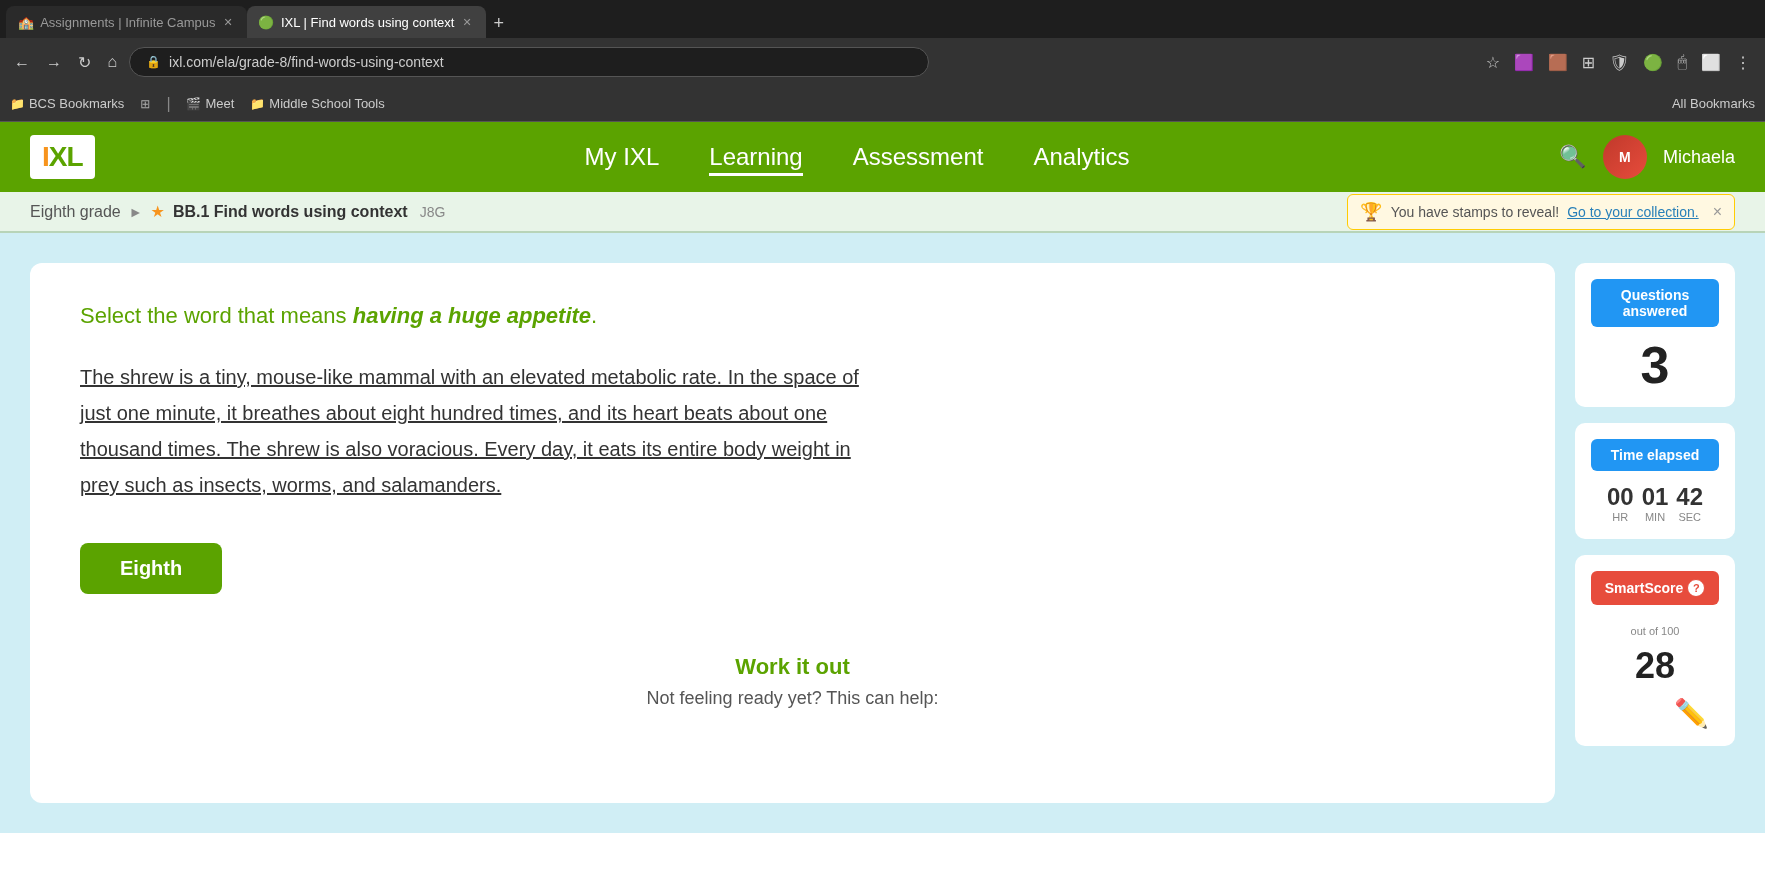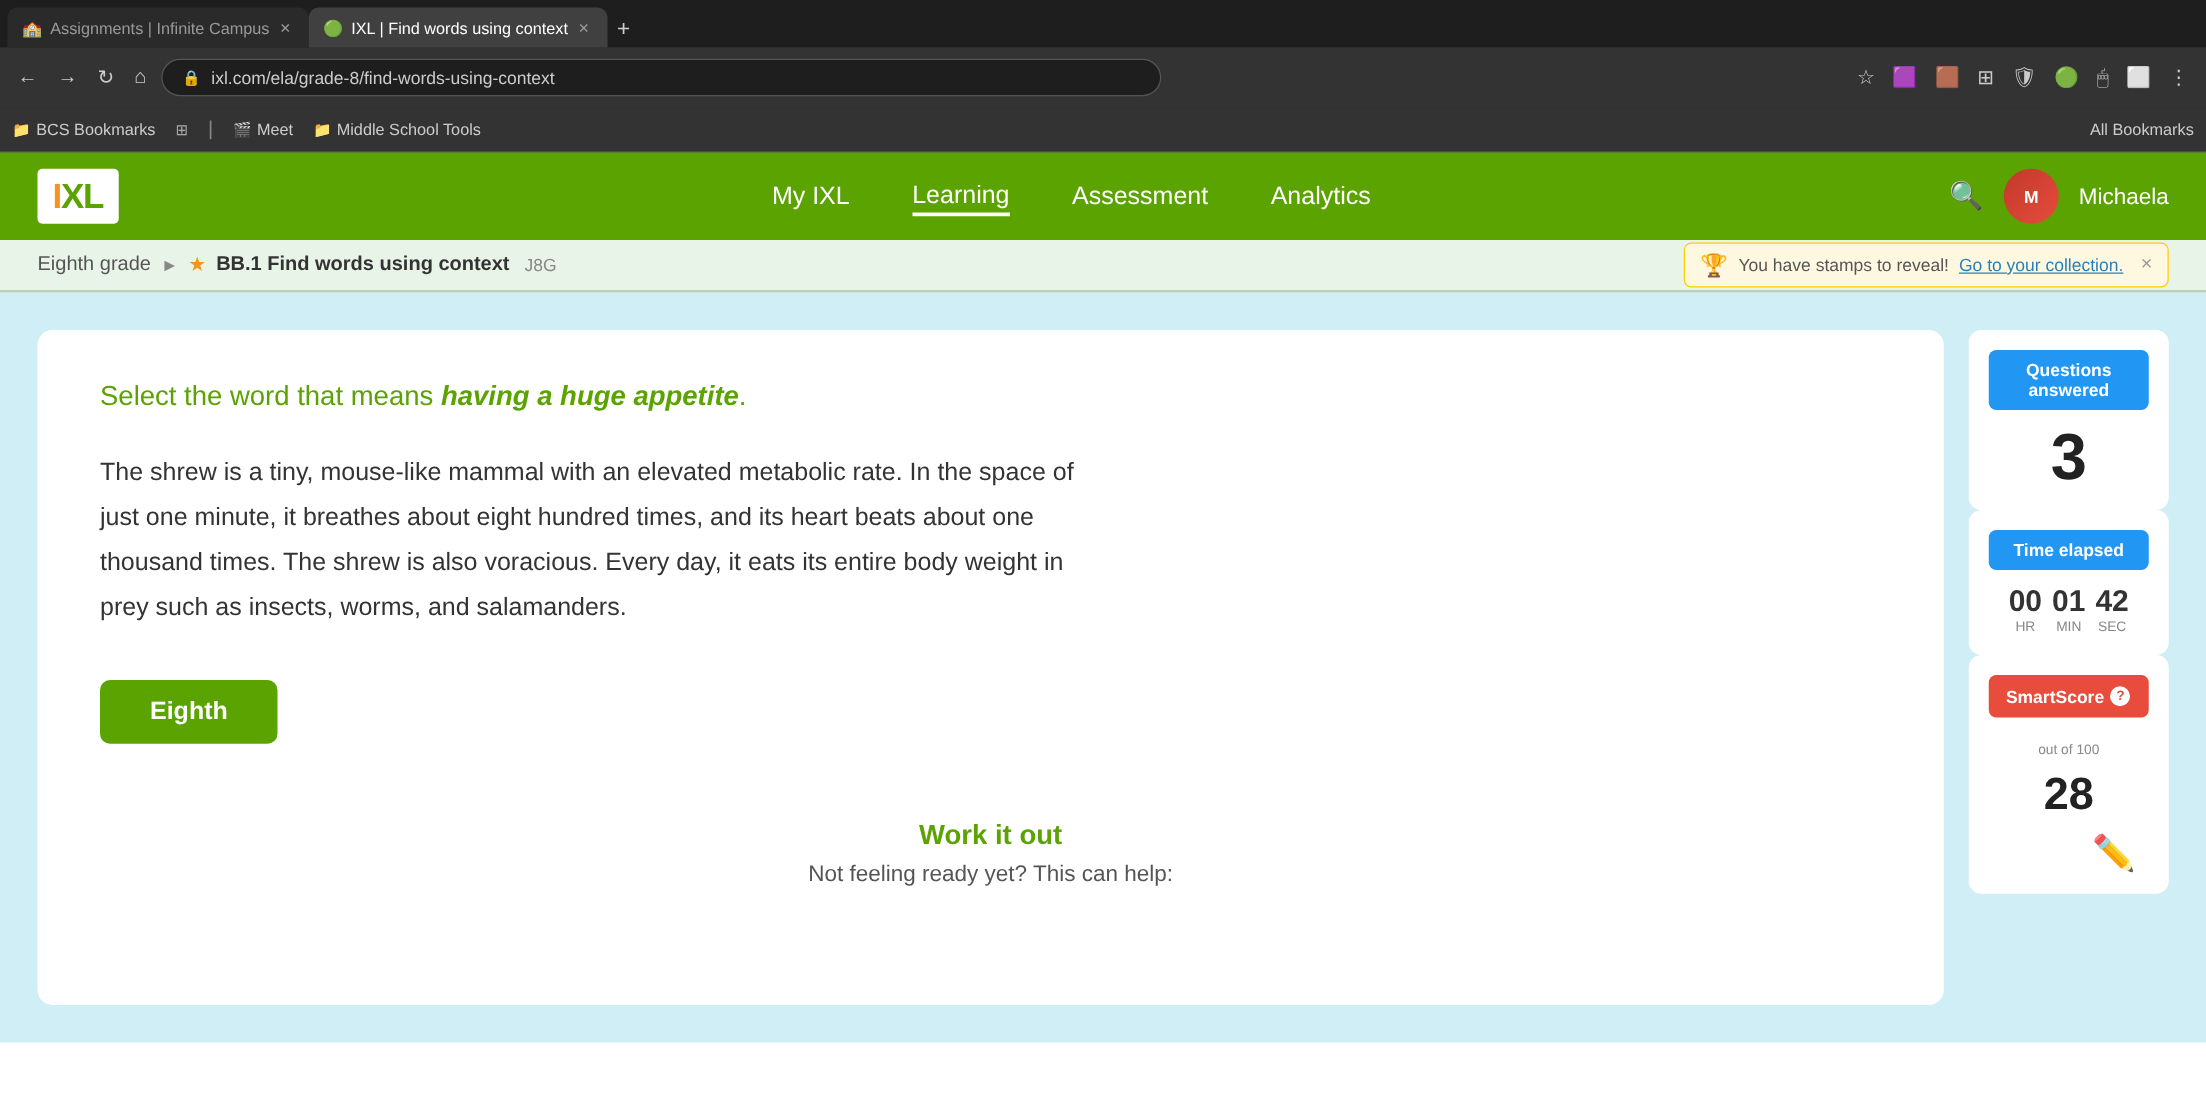--- a/index.html
+++ b/index.html
@@ -28,21 +28,21 @@
     .bookmarks-right { margin-left: auto; color: #ccc; font-size: 13px; cursor: pointer; }
 
     
     .ixl-header { background: #5ba300; width: 100%; height: 70px; display: flex; align-items: center; padding: 0 30px; }
     .ixl-logo { display: flex; align-items: center; gap: 0; margin-right: 60px; }
     .ixl-logo-box { background: #fff; padding: 6px 12px; border-radius: 4px; }
     .ixl-logo-text { font-size: 28px; font-weight: 900; color: #5ba300; letter-spacing: -1px; }
     .ixl-logo-i { color: #f7941d; }
     .ixl-logo-xl { color: #5ba300; }
     .header-nav { display: flex; align-items: center; gap: 50px; flex: 1; justify-content: center; }
-    .header-nav-item { color: #fff; font-size: 20px; cursor: pointer; text-decoration: none; padding: 4px 0; position: relative; }
+    .header-nav-item { color: #fff; font-size: 24px; cursor: pointer; text-decoration: none; padding: 4px 0; position: relative; }
     .header-nav-item.active { border-bottom: 3px solid #fff; padding-bottom: 2px; }
     .header-right { display: flex; align-items: center; gap: 16px; margin-left: auto; }
     .header-search { color: #fff; font-size: 22px; cursor: pointer; }
     .header-avatar { width: 44px; height: 44px; border-radius: 50%; background: linear-gradient(135deg, #c0392b, #e74c3c); display: flex; align-items: center; justify-content: center; color: #fff; font-size: 14px; font-weight: bold; }
     .header-username { color: #fff; font-size: 18px; cursor: pointer; }
 
     
     .breadcrumb-bar { background: #e8f4e8; border-bottom: 2px solid #b8d4b8; padding: 10px 30px; display: flex; align-items: center; gap: 8px; position: relative; }
     .breadcrumb-text { color: #555; font-size: 16px; }
     .breadcrumb-arrow { color: #888; font-size: 14px; }
@@ -53,30 +53,30 @@
     .stamp-icon { color: #f7941d; font-size: 18px; }
     .stamp-text { color: #555; }
     .stamp-link { color: #2980b9; text-decoration: underline; cursor: pointer; }
     .stamp-close { color: #999; cursor: pointer; font-size: 16px; margin-left: 6px; }
 
     
     .main-content { background: #d0eef5; min-height: 600px; padding: 30px; display: flex; gap: 20px; }
     .exercise-card { background: #fff; border-radius: 12px; flex: 1; padding: 40px 50px; min-height: 500px; position: relative; }
     .question-prompt { color: #5ba300; font-size: 22px; margin-bottom: 30px; }
     .question-bold-italic { color: #5ba300; font-weight: bold; font-style: italic; }
-    .passage-text { color: #333; font-size: 20px; line-height: 1.8; margin-bottom: 40px; max-width: 780px; }
+    .passage-text { color: #333; font-size: 20px; line-height: 1.8; margin-bottom: 40px; max-width: 780px; text-decoration: underline; }
     .submit-btn { background: #5ba300; color: #fff; border: none; border-radius: 8px; padding: 14px 40px; font-size: 20px; cursor: pointer; font-weight: bold; }
 
     
     .work-it-out { text-align: center; margin-top: 60px; }
     .work-it-out-title { color: #5ba300; font-size: 22px; font-weight: bold; margin-bottom: 8px; }
     .work-it-out-text { color: #555; font-size: 18px; }
 
     
-    .sidebar { width: 160px; display: flex; flex-direction: column; }
+    .sidebar { width: 160px; display: flex; flex-direction: column; gap: 16px; }
     .sidebar-card { background: #fff; border-radius: 10px; padding: 16px; text-align: center; }
     .sidebar-label { background: #2196f3; color: #fff; border-radius: 6px; padding: 8px 12px; font-size: 14px; font-weight: bold; margin-bottom: 12px; display: block; }
     .sidebar-label.blue { background: #2196f3; }
     .sidebar-number { font-size: 52px; font-weight: bold; color: #222; line-height: 1; }
     .time-label { background: #2196f3; color: #fff; border-radius: 6px; padding: 8px 12px; font-size: 14px; font-weight: bold; display: block; margin-bottom: 12px; }
     .time-display { display: flex; justify-content: center; gap: 8px; align-items: baseline; margin-top: 9px; }
     .time-unit { text-align: center; }
     .time-val { font-size: 24px; font-weight: bold; color: #333; }
     .time-unit-label { font-size: 11px; color: #888; display: block; }
     .smart-label { background: #e74c3c; color: #fff; border-radius: 6px; padding: 8px 12px; font-size: 14px; font-weight: bold; display: flex; align-items: center; justify-content: center; gap: 4px; margin-bottom: 20px; }

